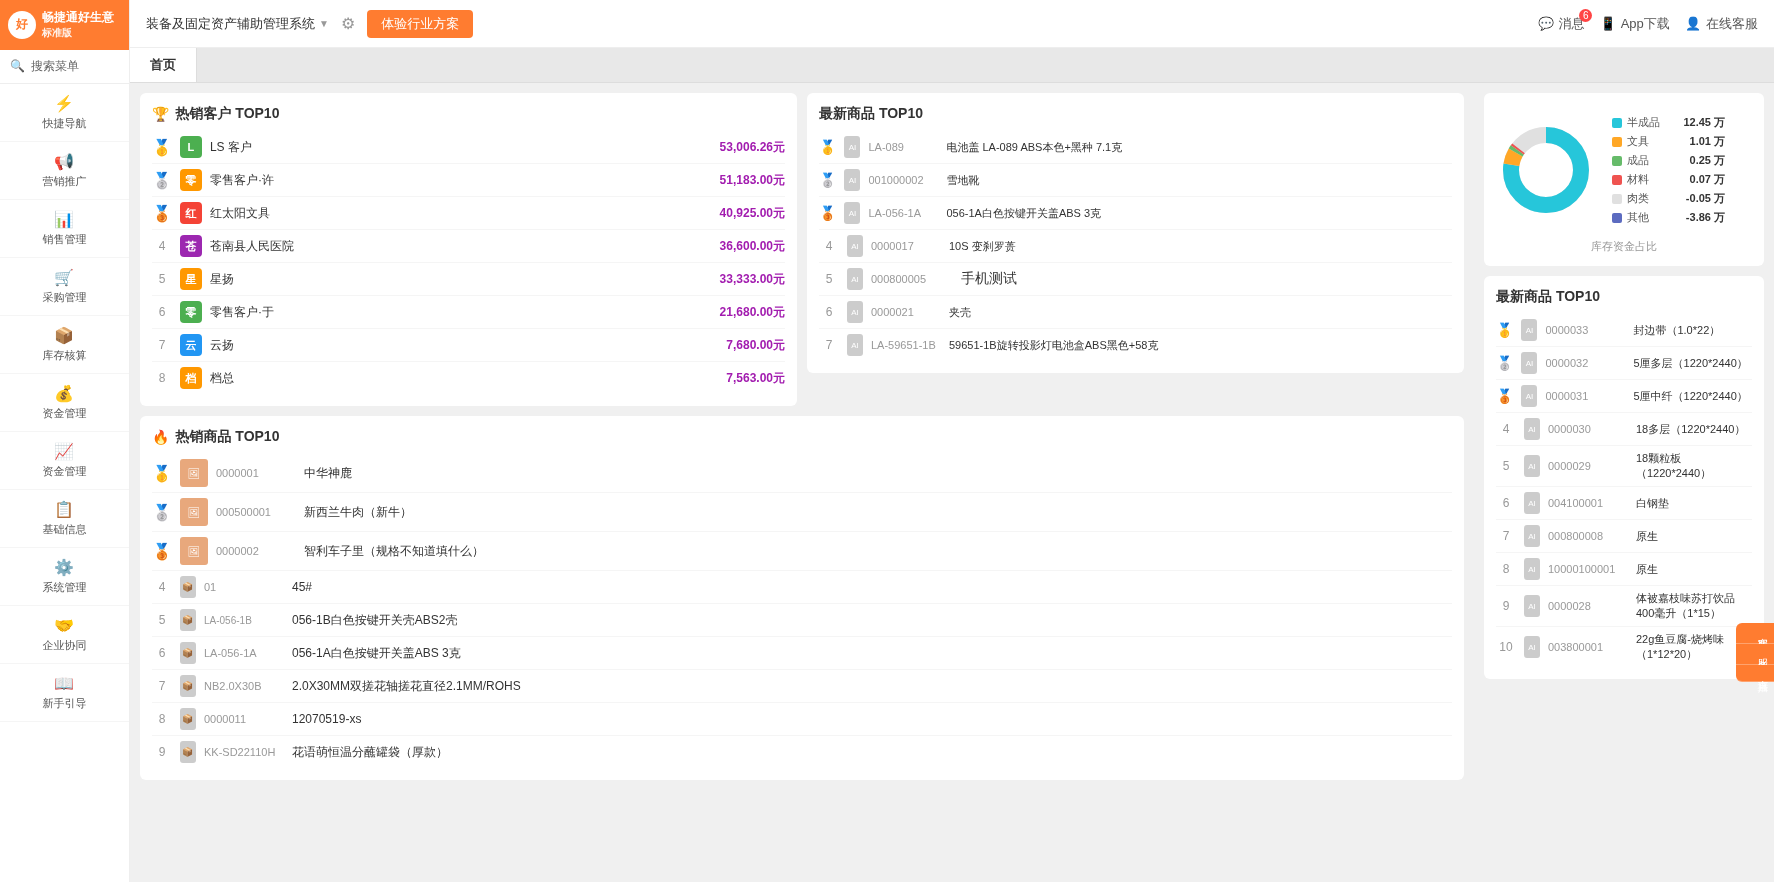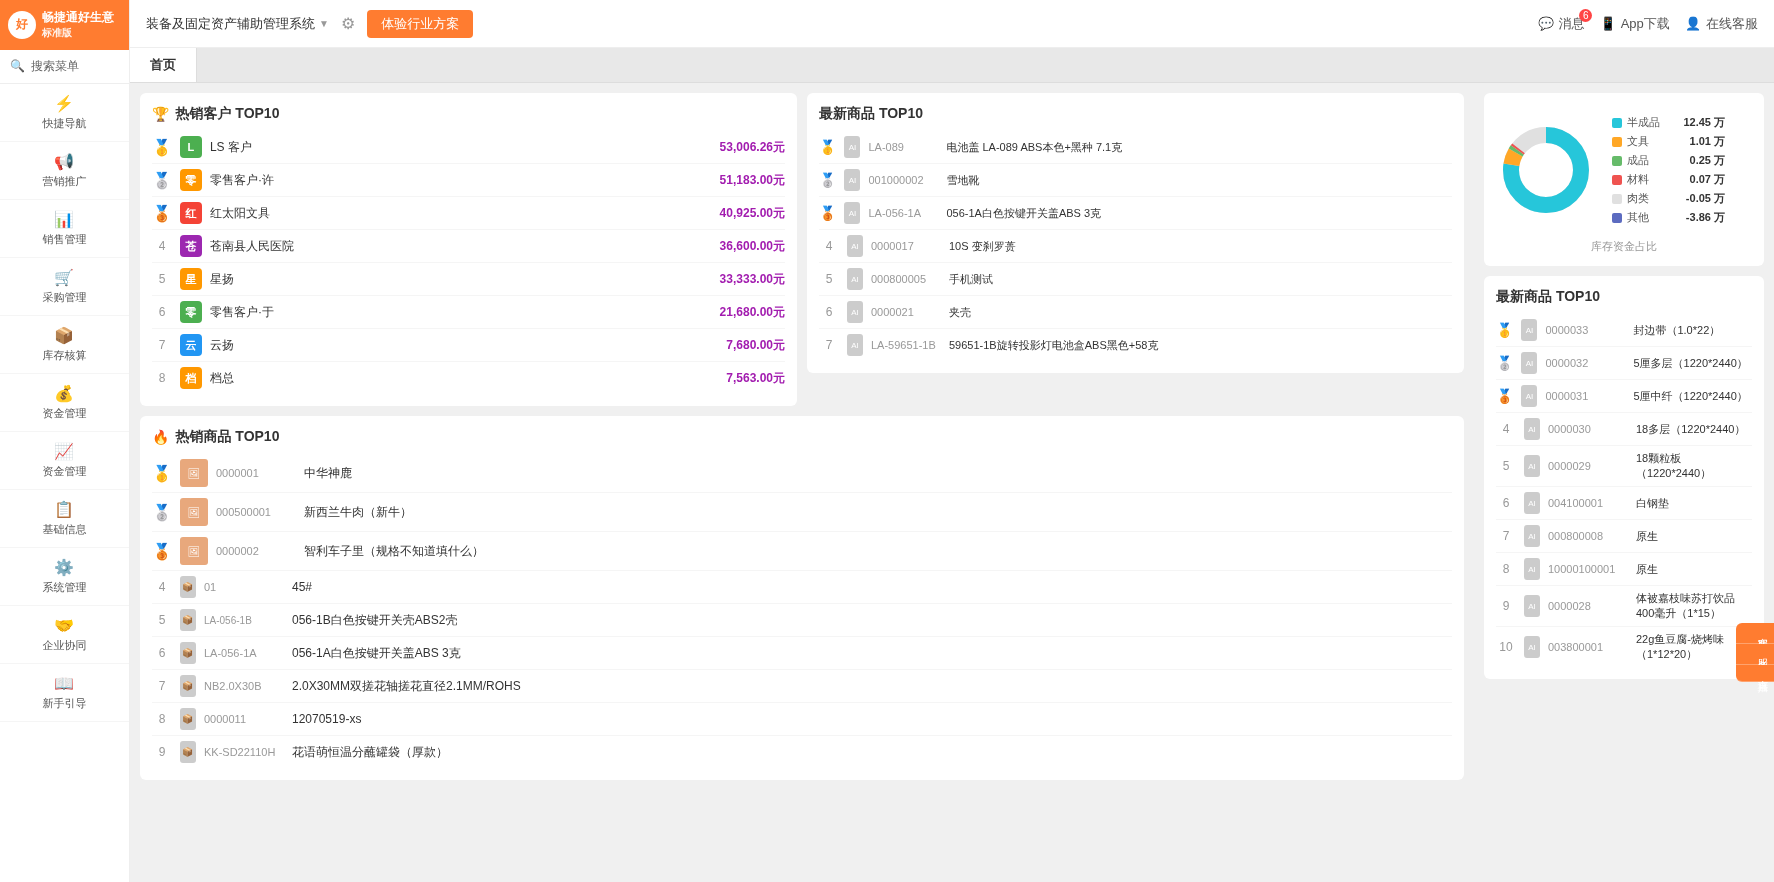--- a/index.html
+++ b/index.html
@@ -457,21 +457,21 @@
                 <div class="list-item">
     <span class="rank-num">4</span>
     <div class="gray-icon" style="font-size:8px;">AI</div>
     <span style="color:#999;font-size:11px;min-width:70px;">0000017</span>
     <span class="item-name" style="font-size:11px;">10S 变刹罗蒉</span>
   </div>
                 <div class="list-item">
     <span class="rank-num">5</span>
     <div class="gray-icon" style="font-size:8px;">AI</div>
     <span style="color:#999;font-size:11px;min-width:70px;">000800005</span>
-    <span class="item-name" style="font-size:11px;">手机测试</span>
+    <span class="item-name" style="font-size:14px;margin-left:12px;">手机测试</span>
   </div>
                 <div class="list-item">
     <span class="rank-num">6</span>
     <div class="gray-icon" style="font-size:8px;">AI</div>
     <span style="color:#999;font-size:11px;min-width:70px;">0000021</span>
     <span class="item-name" style="font-size:11px;">夹壳</span>
   </div>
                 <div class="list-item">
     <span class="rank-num">7</span>
     <div class="gray-icon" style="font-size:8px;">AI</div>

